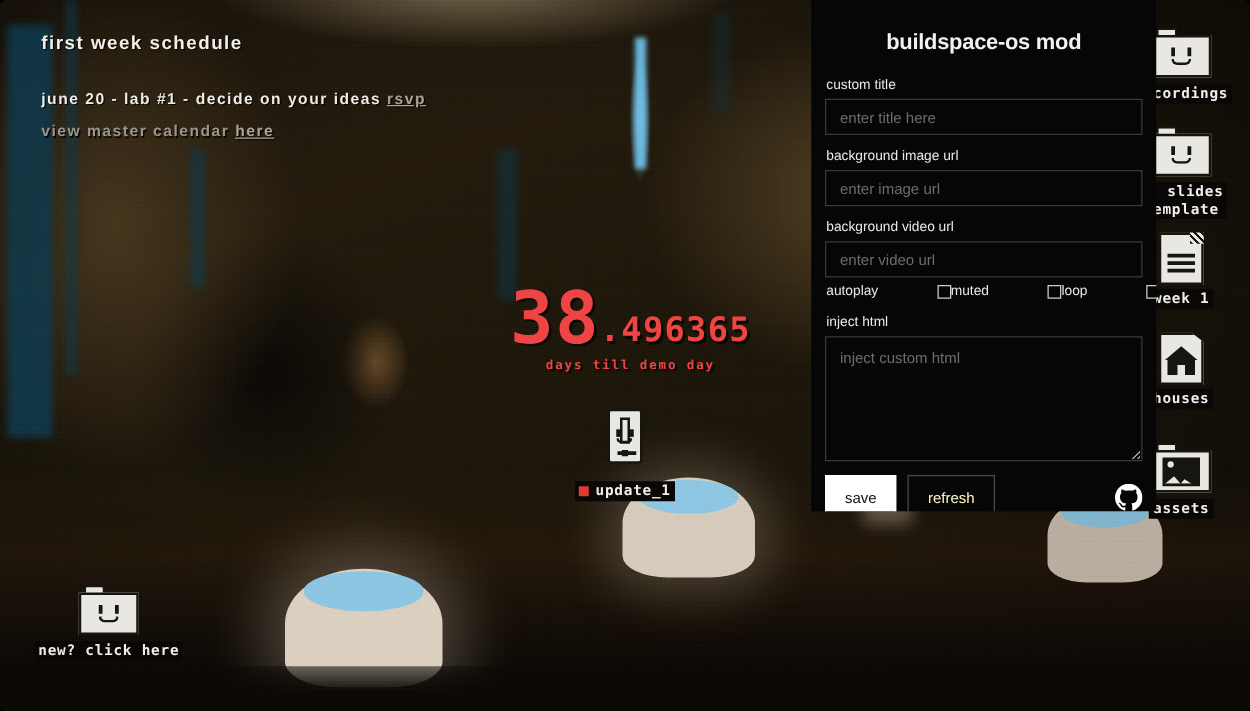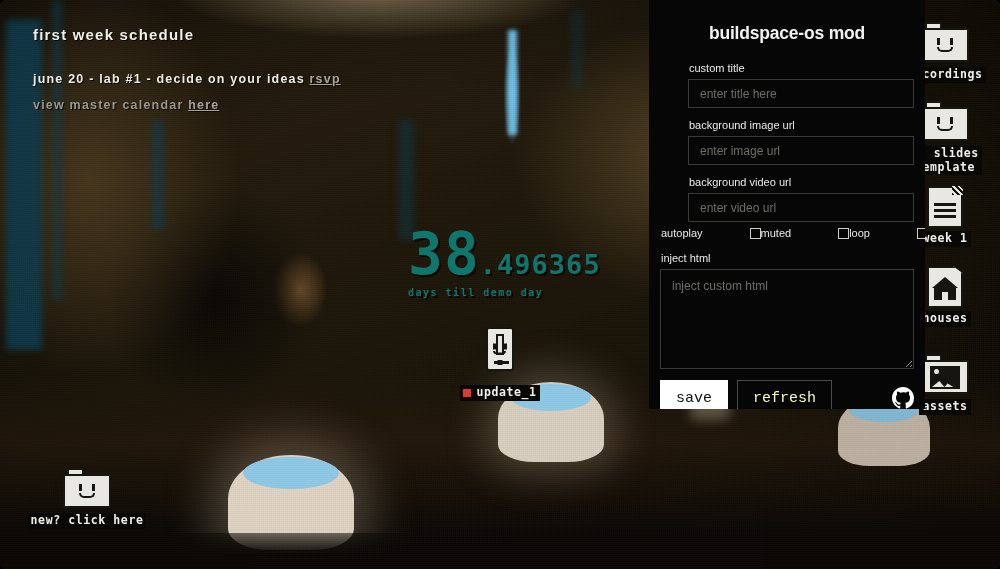--- a/index.html
+++ b/index.html
@@ -98,21 +98,21 @@
     color: #9b968b; font-size: 12.5px; font-weight: 700;
     text-shadow: 1px 1px 0 rgba(0,0,0,.85);
   }
   #schedule a, #schedule .lnk {
     color: #a9a499; text-decoration: underline; cursor: pointer;
   }
 
   
   #countdown {
     position: absolute; left: 408px; top: 228px;
-    text-align: left; color: #0f766e;
+    text-align: center; color: #ef4444;
     text-shadow: 2px 2px 0 rgba(0,0,0,.7);
   }
   #countdown .row { display: flex; align-items: flex-end; }
   #countdown .big { font-size: 58px; font-weight: 700; line-height: .92; letter-spacing: 1px; }
   #countdown .frac { font-size: 27px; font-weight: 700; line-height: 1; padding-bottom: 3px; letter-spacing: 1px; }
   #countdown .cap { font-size: 10px; font-weight: 700; letter-spacing: 1.5px; margin-top: 6px; }
 
   
   .dicon {
     position: absolute; width: 74px;
@@ -216,39 +216,39 @@
     letter-spacing: -0.2px; padding: 23px 0 18px;
   }
   #modal .flabel { font-size: 11px; color:#eaeaea; margin: 0 0 5px 1px; }
   #modal .finput {
     width: 100%; height: 29px; background: transparent;
     border: 1px solid #3a3a36; color: #f0f0f0;
     font-family: "Liberation Sans", sans-serif; font-size: 12px;
     padding: 0 11px; outline: none; display:block;
   }
   #modal .finput::placeholder { color: #6e6e68; }
-  #modal .fgroup { margin-bottom: 11px; margin-left: 28px; }
+  #modal .fgroup { margin-bottom: 11px; }
   #modal .checks {
     display:flex; justify-content: space-between; align-items:center;
     margin: 5px 1px 13px 1px;
   }
   #modal .chk { display:flex; align-items:flex-end; font-size: 11px; color:#e8e8e8;gap:41px; }
   #modal .chk .box {
     width: 11px; height: 11px; border: 1px solid #cfcfc9; margin-left: 6px; background: transparent;
   }
   #modal textarea.farea {
     width: 100%; height: 100px; background: transparent;
     border: 1px solid #3a3a36; color:#f0f0f0;
     font-family: "Liberation Sans", sans-serif; font-size: 12px;
     padding: 9px 11px; outline:none; resize: vertical; display:block;
   }
   #modal textarea.farea::placeholder { color:#6e6e68; }
   #modal .actions { display:flex; align-items:center; margin-top: 11px; }
   #modal .btn {
-    font-family:Liberation Mono, monospace; font-size: 15px;
+    font-family:Liberation Sans, sans-serif; font-size: 12px;
     height: 36px; padding: 0 15px; cursor:pointer; line-height: 23px;
   }
   #modal .btn.save { background:#fff; color:#111; border:1px solid #fff; }
   #modal .btn.refresh { background:transparent; color:#fef9c3; border:1px solid #4a4a46; margin-left: 9px; }
   #modal .gh { margin-left:auto; width: 22px; height: 22px; cursor:pointer; }
 </style>
 </head>
 <body>
 
 <div id="screen">

